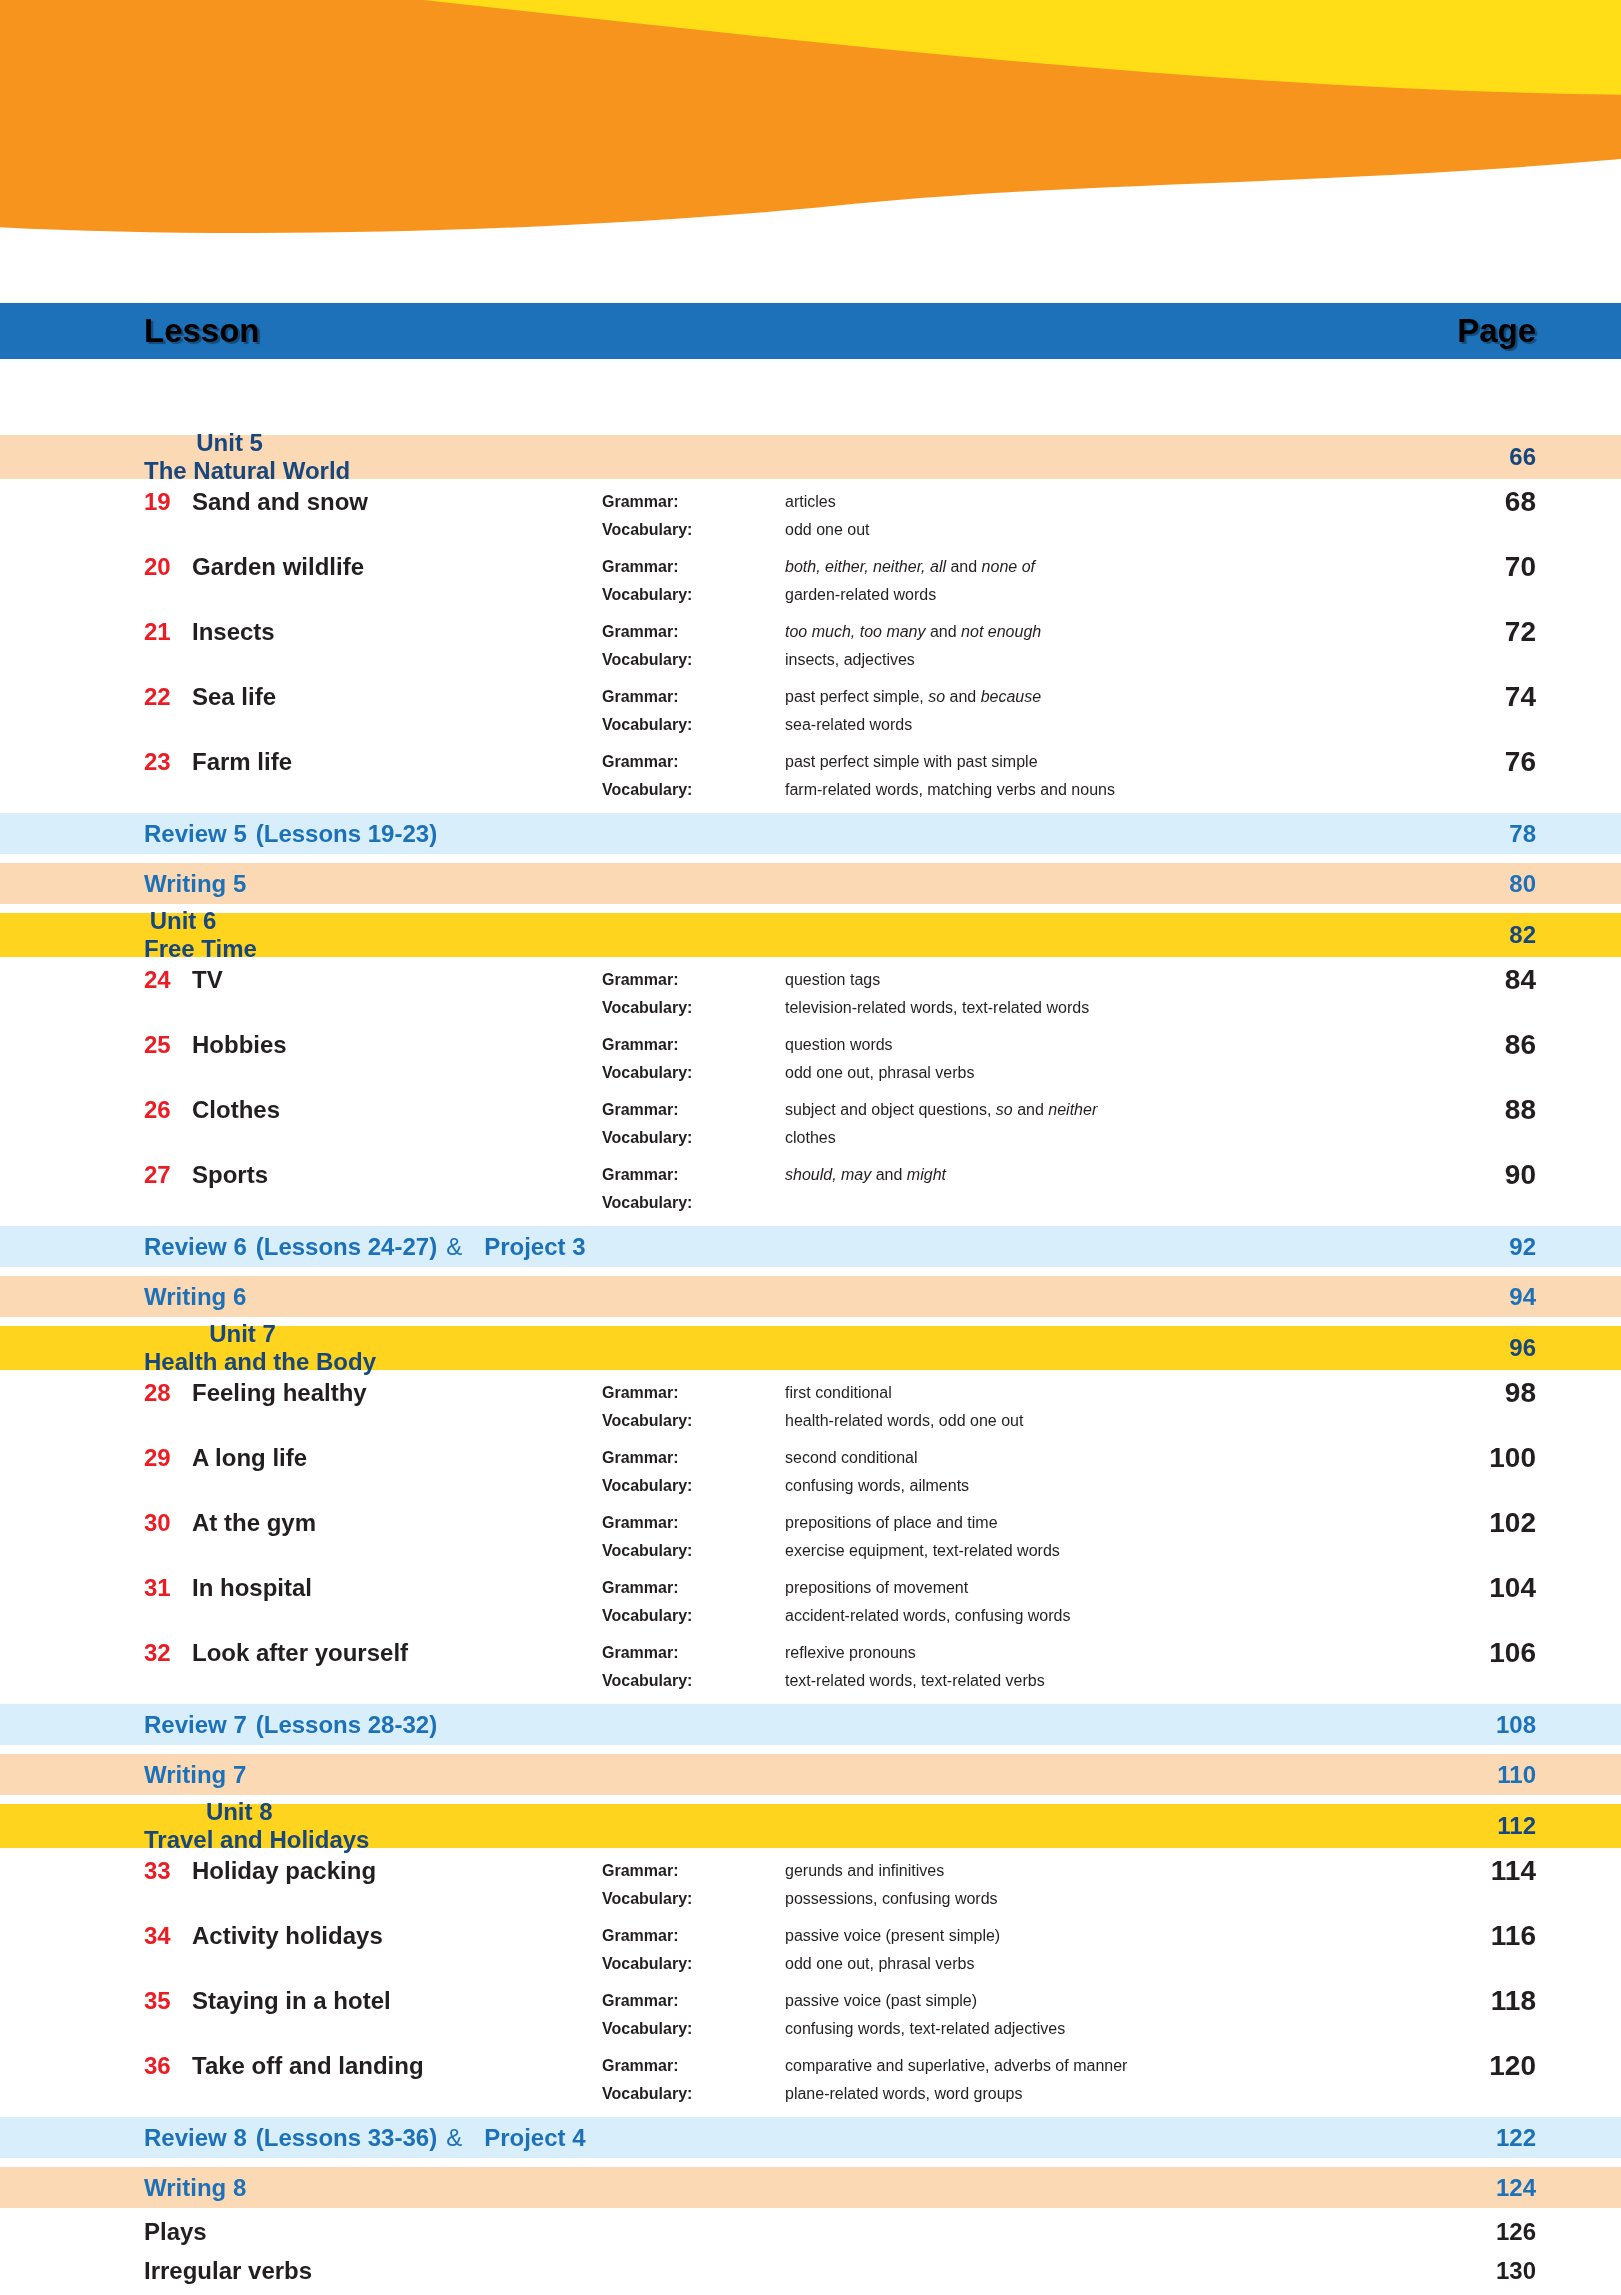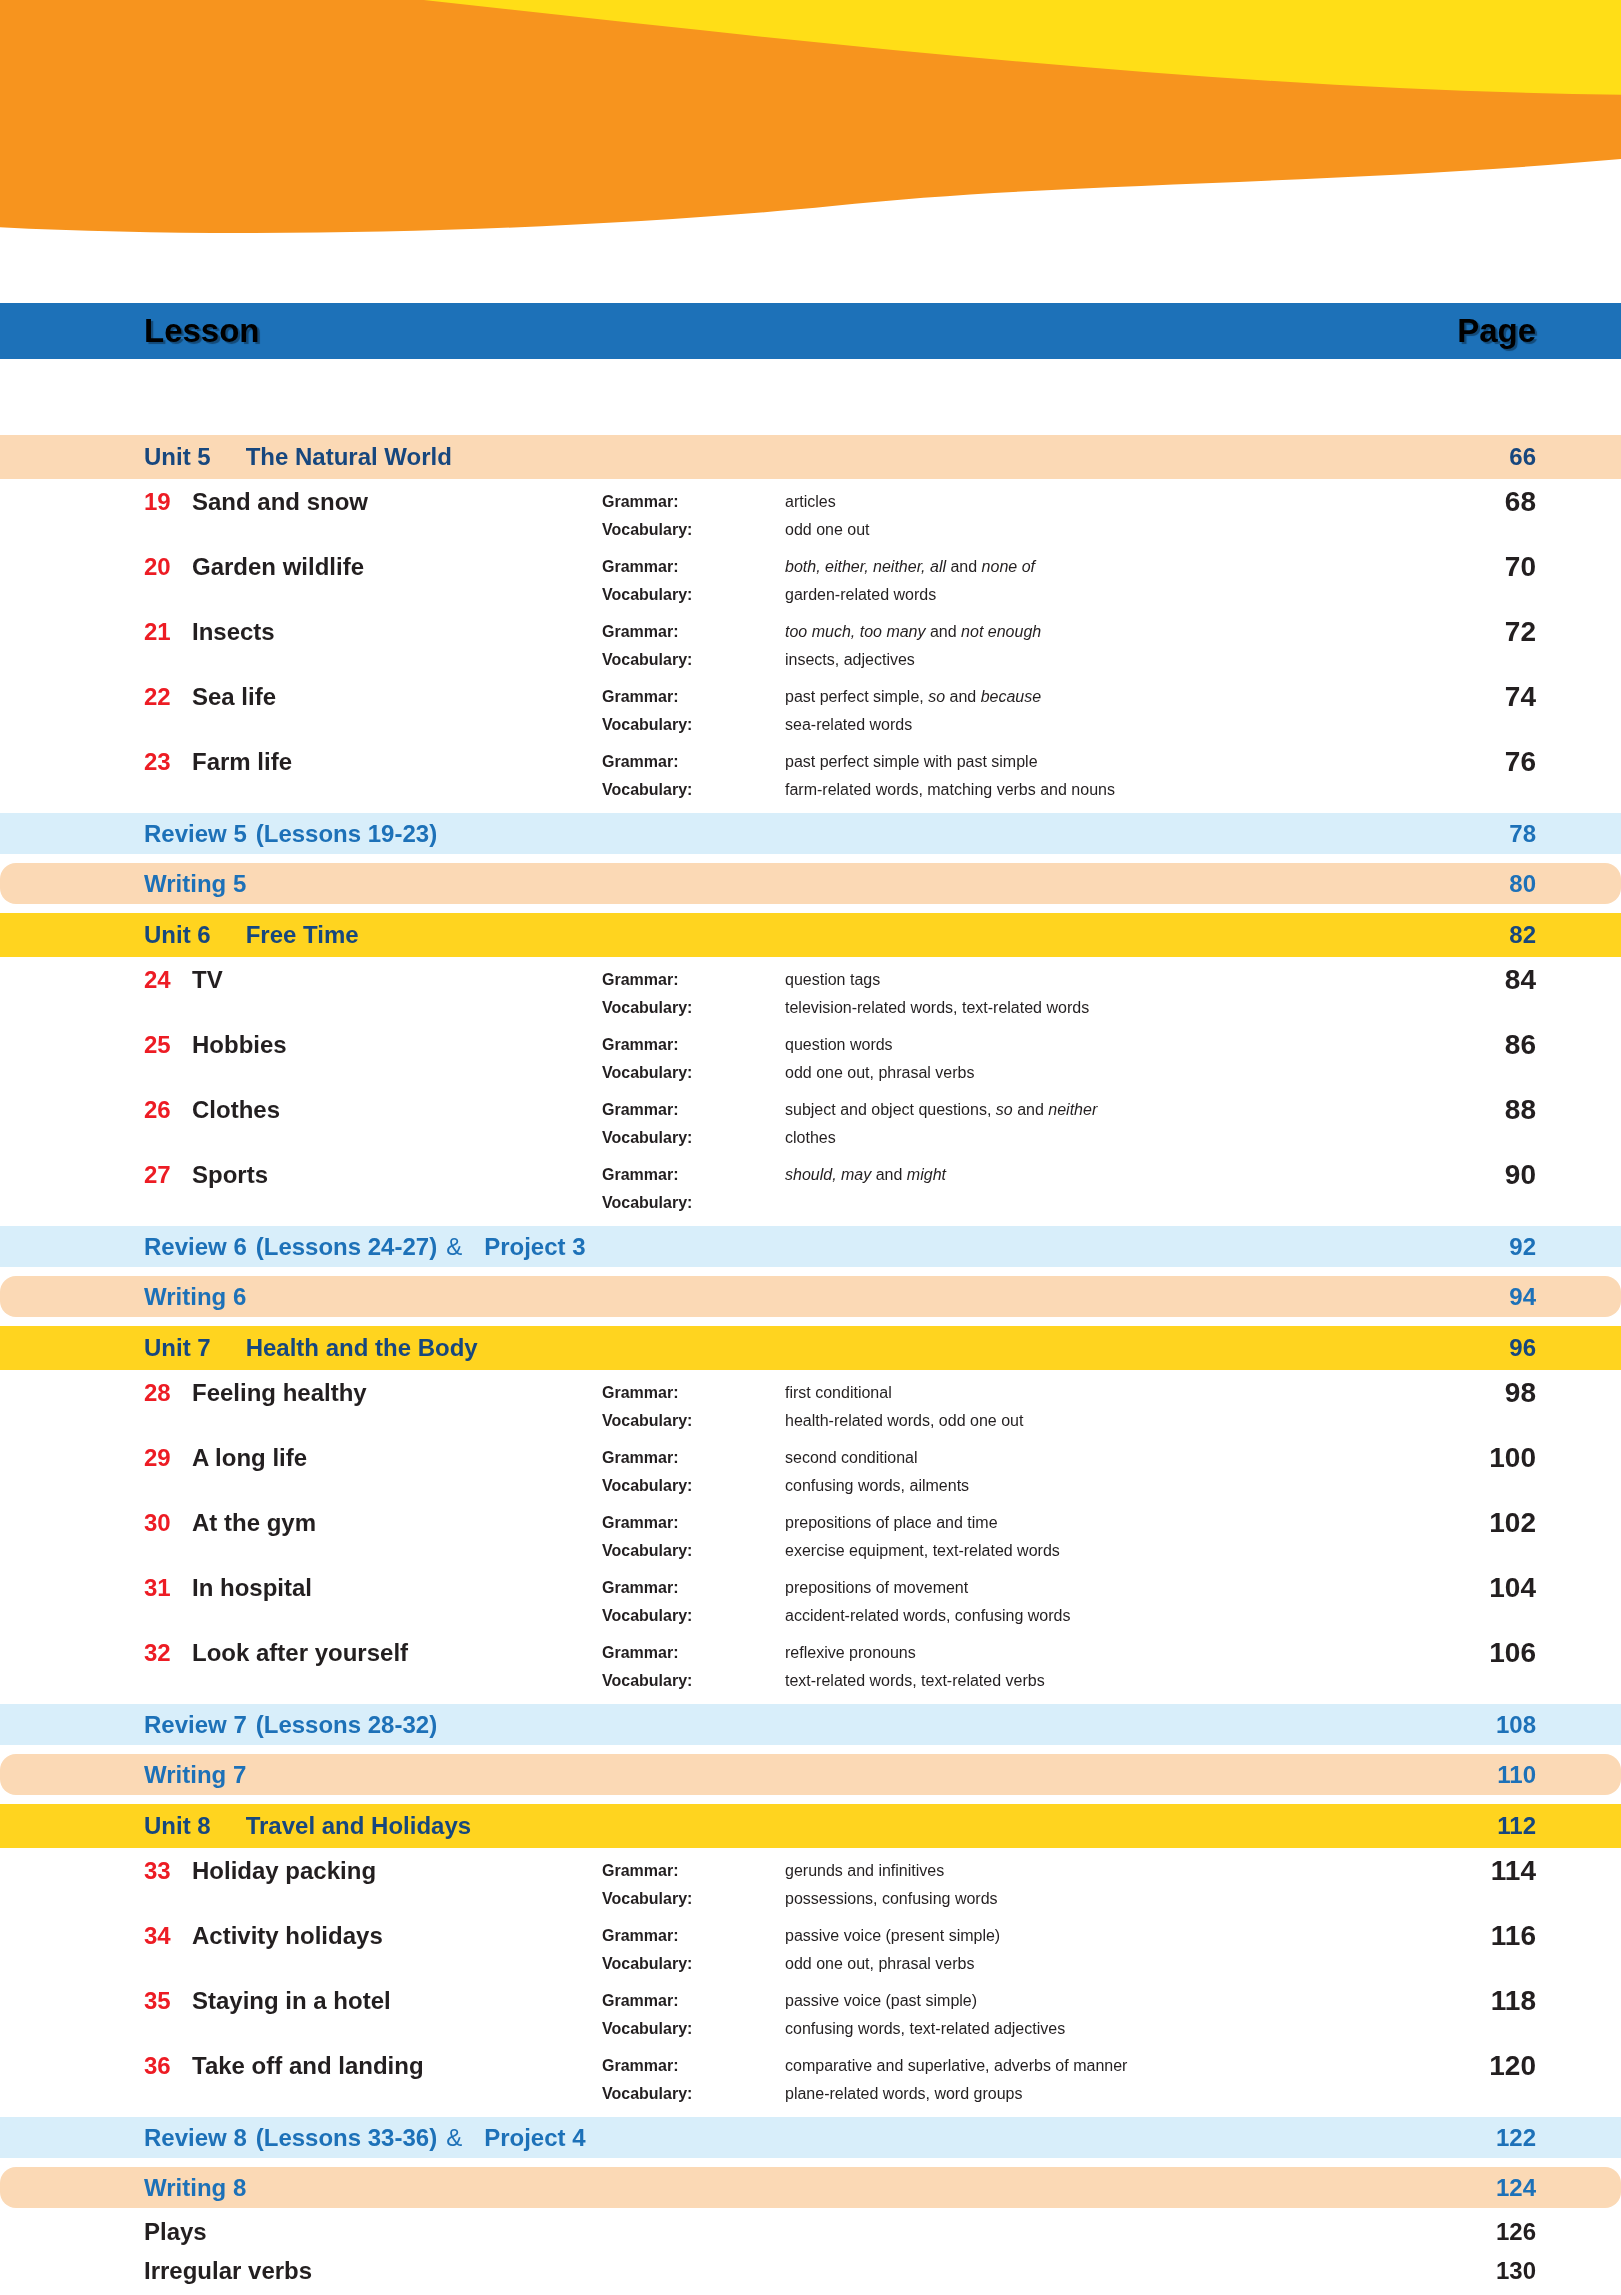--- a/index.html
+++ b/index.html
@@ -30,21 +30,21 @@
   .toc{ margin-top:76px; display:flex; flex-direction:column; gap:9px; }
   .row{ padding-left:144px; padding-right:85px; }
 
   .row-unit{
     height:44px; display:flex; align-items:center; justify-content:space-between;
     font-weight:bold; font-size:24px; color:var(--navy);
   }
   .unit-peach{ background:var(--peach); }
   .unit-yellow{ background:var(--unit-yellow); }
   .unit-label{ margin-right:35px; }
-  .unit-main{ display:flex; align-items:center; }
+  .unit-main{ display:flex; align-items:center;flex-direction:column; }
 
   .row-lesson{ display:flex; align-items:flex-start; background:#ffffff; }
   .lesson-left{ width:458px; display:flex; align-items:flex-start; }
   .lesson-number{ width:48px; color:var(--red); font-weight:bold; font-size:24px; line-height:28px; }
   .lesson-title{ font-weight:bold; font-size:24px; color:var(--ink); line-height:28px; }
   .lesson-detail{ flex:1; }
   .detail-line{ display:flex; font-size:16px; line-height:28px; color:var(--ink);gap:20px; }
   .detail-label{ width:163px; font-weight:bold; flex:none; }
   .detail-text{ flex:1; }
   .lesson-page{ width:98px; text-align:right; font-weight:bold; font-size:28px; line-height:28px; color:var(--ink); }
@@ -57,21 +57,21 @@
   .review-main{ display:flex; align-items:center; }
   .review-label{ font-weight:bold; }
   .review-detail{ margin-left:9px; font-weight:bold; }
   .review-amp{ margin-left:9px; }
   .review-project{ margin-left:22px; font-weight:bold; }
   .review-page{ font-weight:bold; }
 
   .row-writing{
     height:41px; background:var(--peach);
     display:flex; align-items:center; justify-content:space-between;
-    font-size:24px; color:var(--blue-text); font-weight:bold;border-radius:16px;
+    font-size:24px; color:var(--blue-text); font-weight:bold;
   }
 
   .row-extra{
     height:30px; display:flex; align-items:center; justify-content:space-between;
     font-size:24px; font-weight:bold; color:var(--ink); background:#ffffff;
   }
 </style>
 </head>
 <body>
 

